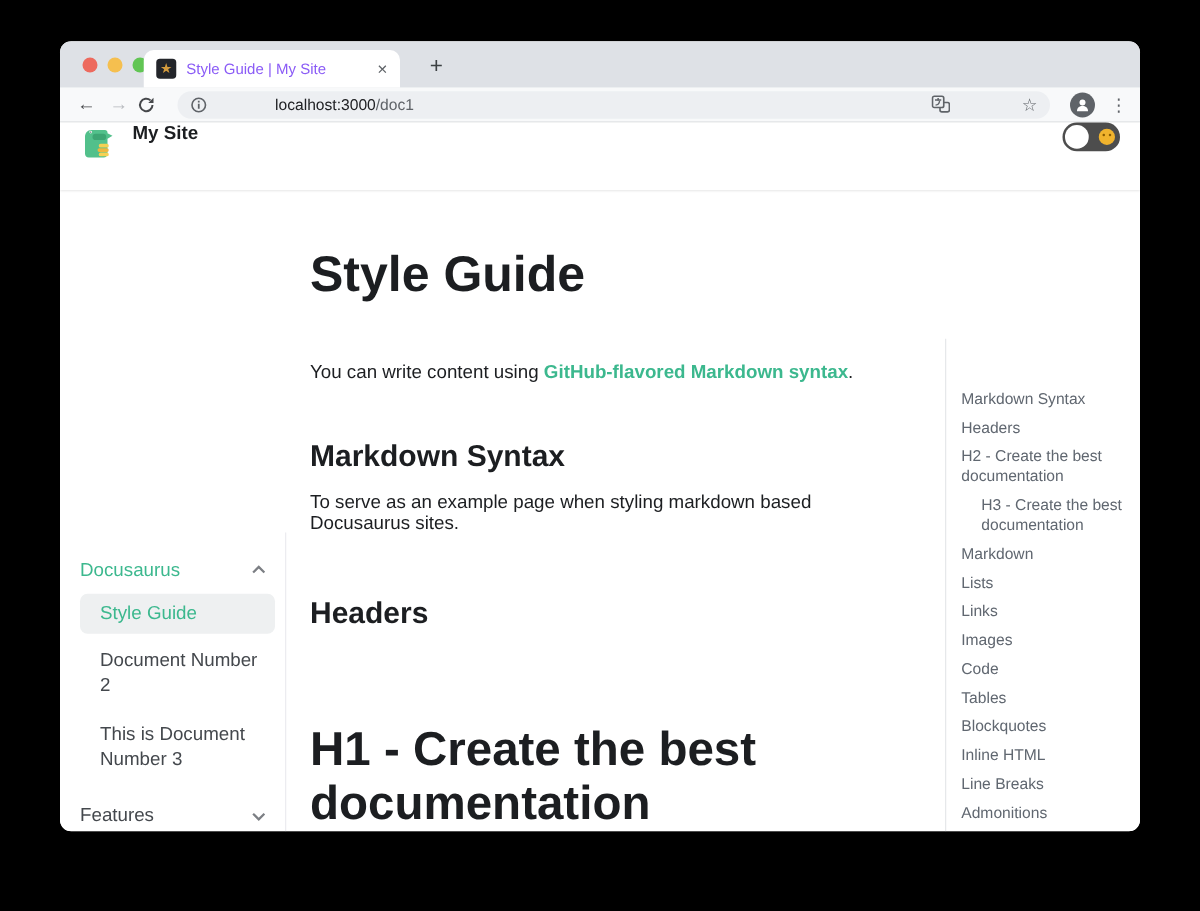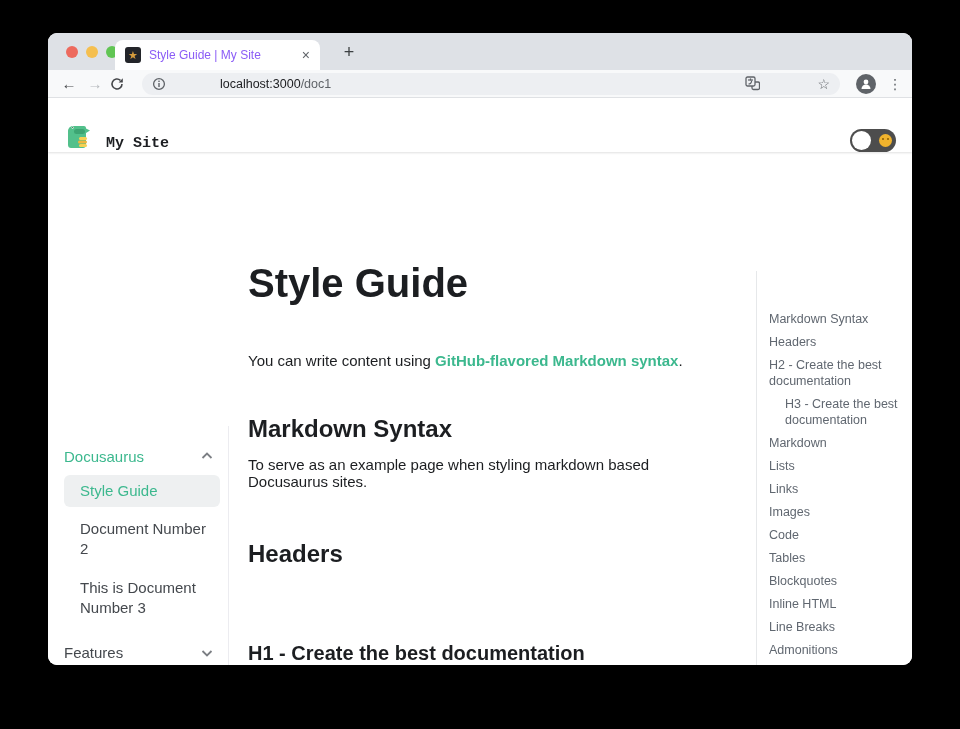--- a/index.html
+++ b/index.html
@@ -34,22 +34,22 @@
   .urltext { font-size:12.5px; margin-left:6px; flex:1; white-space:nowrap; overflow:hidden; }
   .url-host { color:#202124; } .url-path { color:#5f6368; }
   .boxicon { margin-left:8px; display:flex; align-items:center; }
   .star { color:#5f6368; font-size:14px; margin-left:9px; }
   .avatar { width:20px; height:20px; border-radius:50%; background:#5f6368; margin-left:6px;
             display:flex; align-items:center; justify-content:center; }
   .dots { color:#5f6368; font-size:14px; margin-left:8px; width:14px; text-align:center; }
 
   
   .page { flex:1; background:#fff; display:flex; flex-direction:column; min-height:0; }
-  .site-navbar { height:54px; flex:none; display:flex; align-items:flex-end; padding:0 16px;
-                 box-shadow:0 1px 2px rgba(0,0,0,0.12); position:relative; z-index:2;font-family:Liberation Mono, monospace; }
+  .site-navbar { height:54px; flex:none; display:flex; align-items:flex-start; padding:0 16px;
+                 box-shadow:0 1px 2px rgba(0,0,0,0.12); position:relative; z-index:2; }
   .site-title { font-size:15px; font-weight:bold; color:#1c1e21; margin-left:10px; }
   .spacer { flex:1; }
   .toggle { width:46px; height:23px; border-radius:12px; background:#4d4d4d; position:relative; }
   .knob { position:absolute; left:2px; top:2px; width:19px; height:19px; border-radius:50%; background:#fff; }
   .sun-face { position:absolute; right:4px; top:5px; width:13px; height:13px; border-radius:50%;
               background:#f0b32d; }
   .sun-face i { position:absolute; width:2px; height:2px; border-radius:50%; background:#8a5b00; top:4px; }
   .sun-face i.l { left:3px; } .sun-face i.r { right:3px; }
 
   .body-row { flex:1; display:flex; min-height:0;align-items:flex-end; }
@@ -64,21 +64,21 @@
   .menu-item.active { background:#eef0f1; color:var(--accent); }
 
   
   .main { flex:1; padding:30px 28px 0 19px; color:#1c1e21; min-width:0; }
   .doc-h1 { font-size:40px; font-weight:bold; line-height:1.15; }
   .intro { font-size:15px; margin-top:46px; }
   .intro a { color:var(--accent); text-decoration:none;font-weight:bold; }
   .h2 { font-size:24px; font-weight:bold; }
   .h2.mt1 { margin-top:46px; } .h2.mt2 { margin-top:50px; }
   .para { font-size:15px; margin-top:13px; }
-  .demo-h1 { font-size:20px; font-weight:bold; margin-top:74px; }
+  .demo-h1 { font-size:38px; font-weight:bold; margin-top:74px; }
 
   
   .toc { width:156px; flex:none; padding:40px 8px 0 12px; border-left:1px solid #e6e8ea;
          font-size:12.5px; color:#606770; }
   .toc-item { line-height:16px; margin-bottom:7px; }
   .toc-item.lvl3 { padding-left:16px; }
 
   svg { display:block; }
 </style>
 </head>

